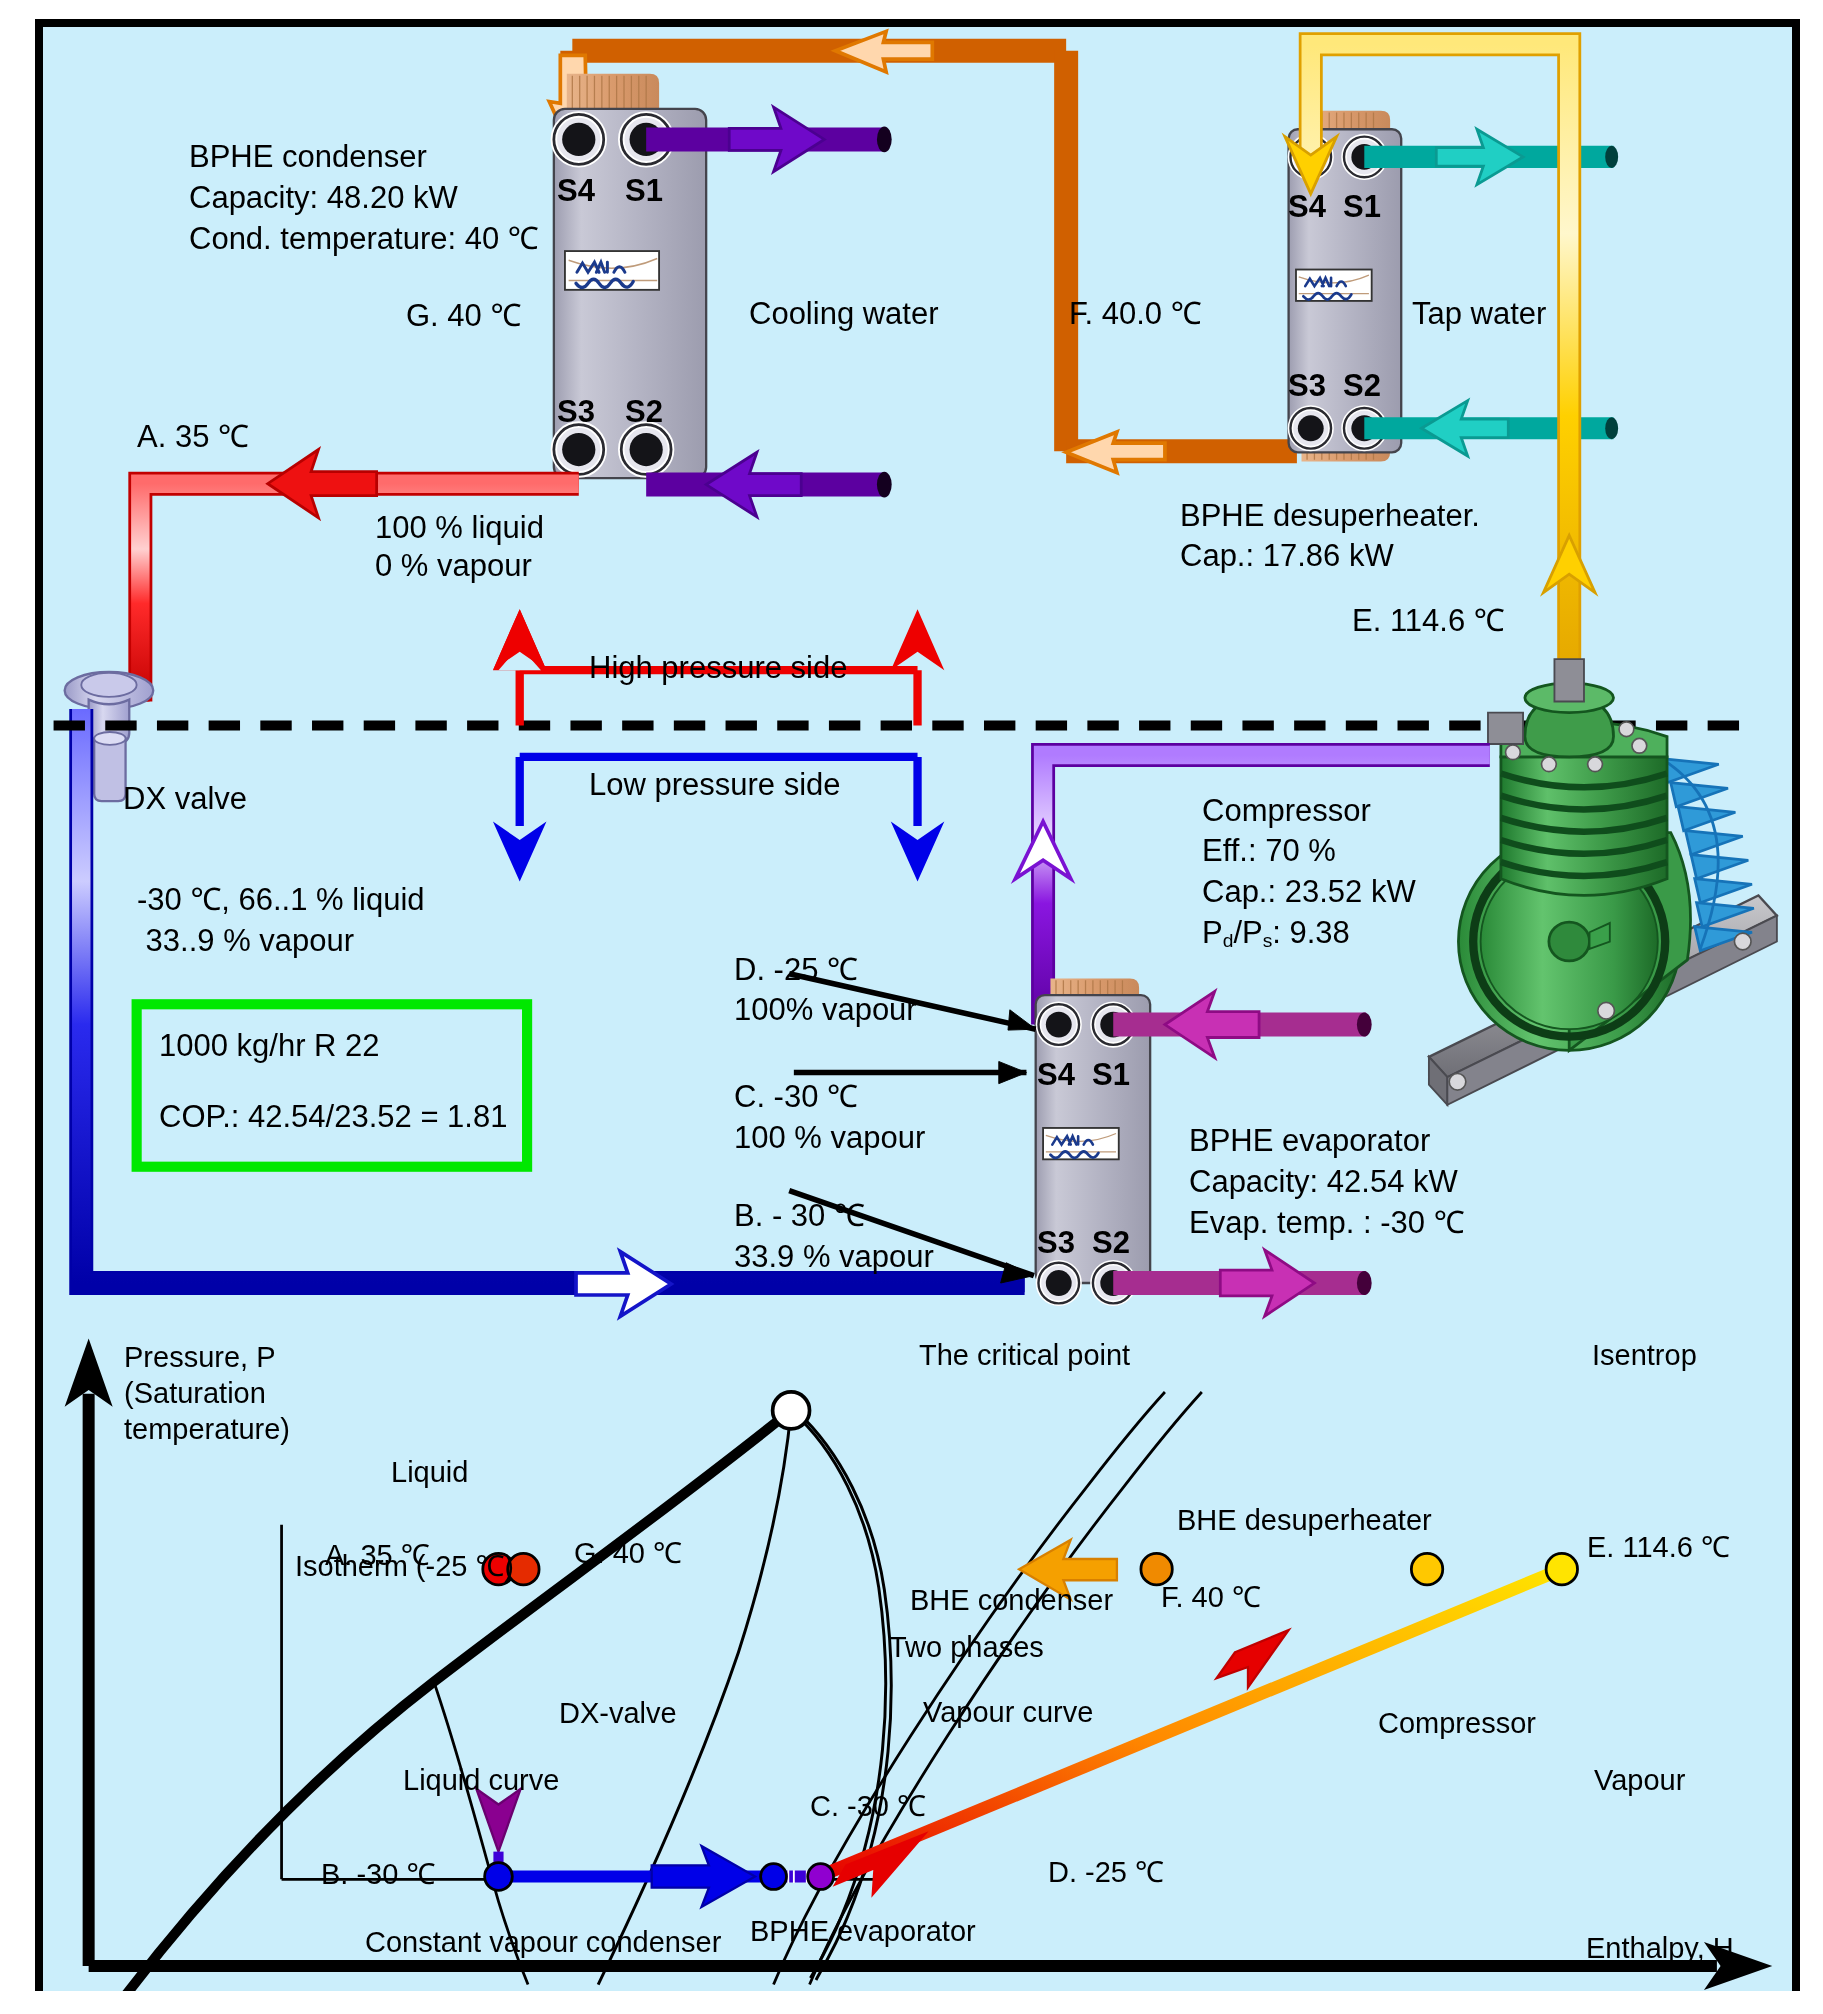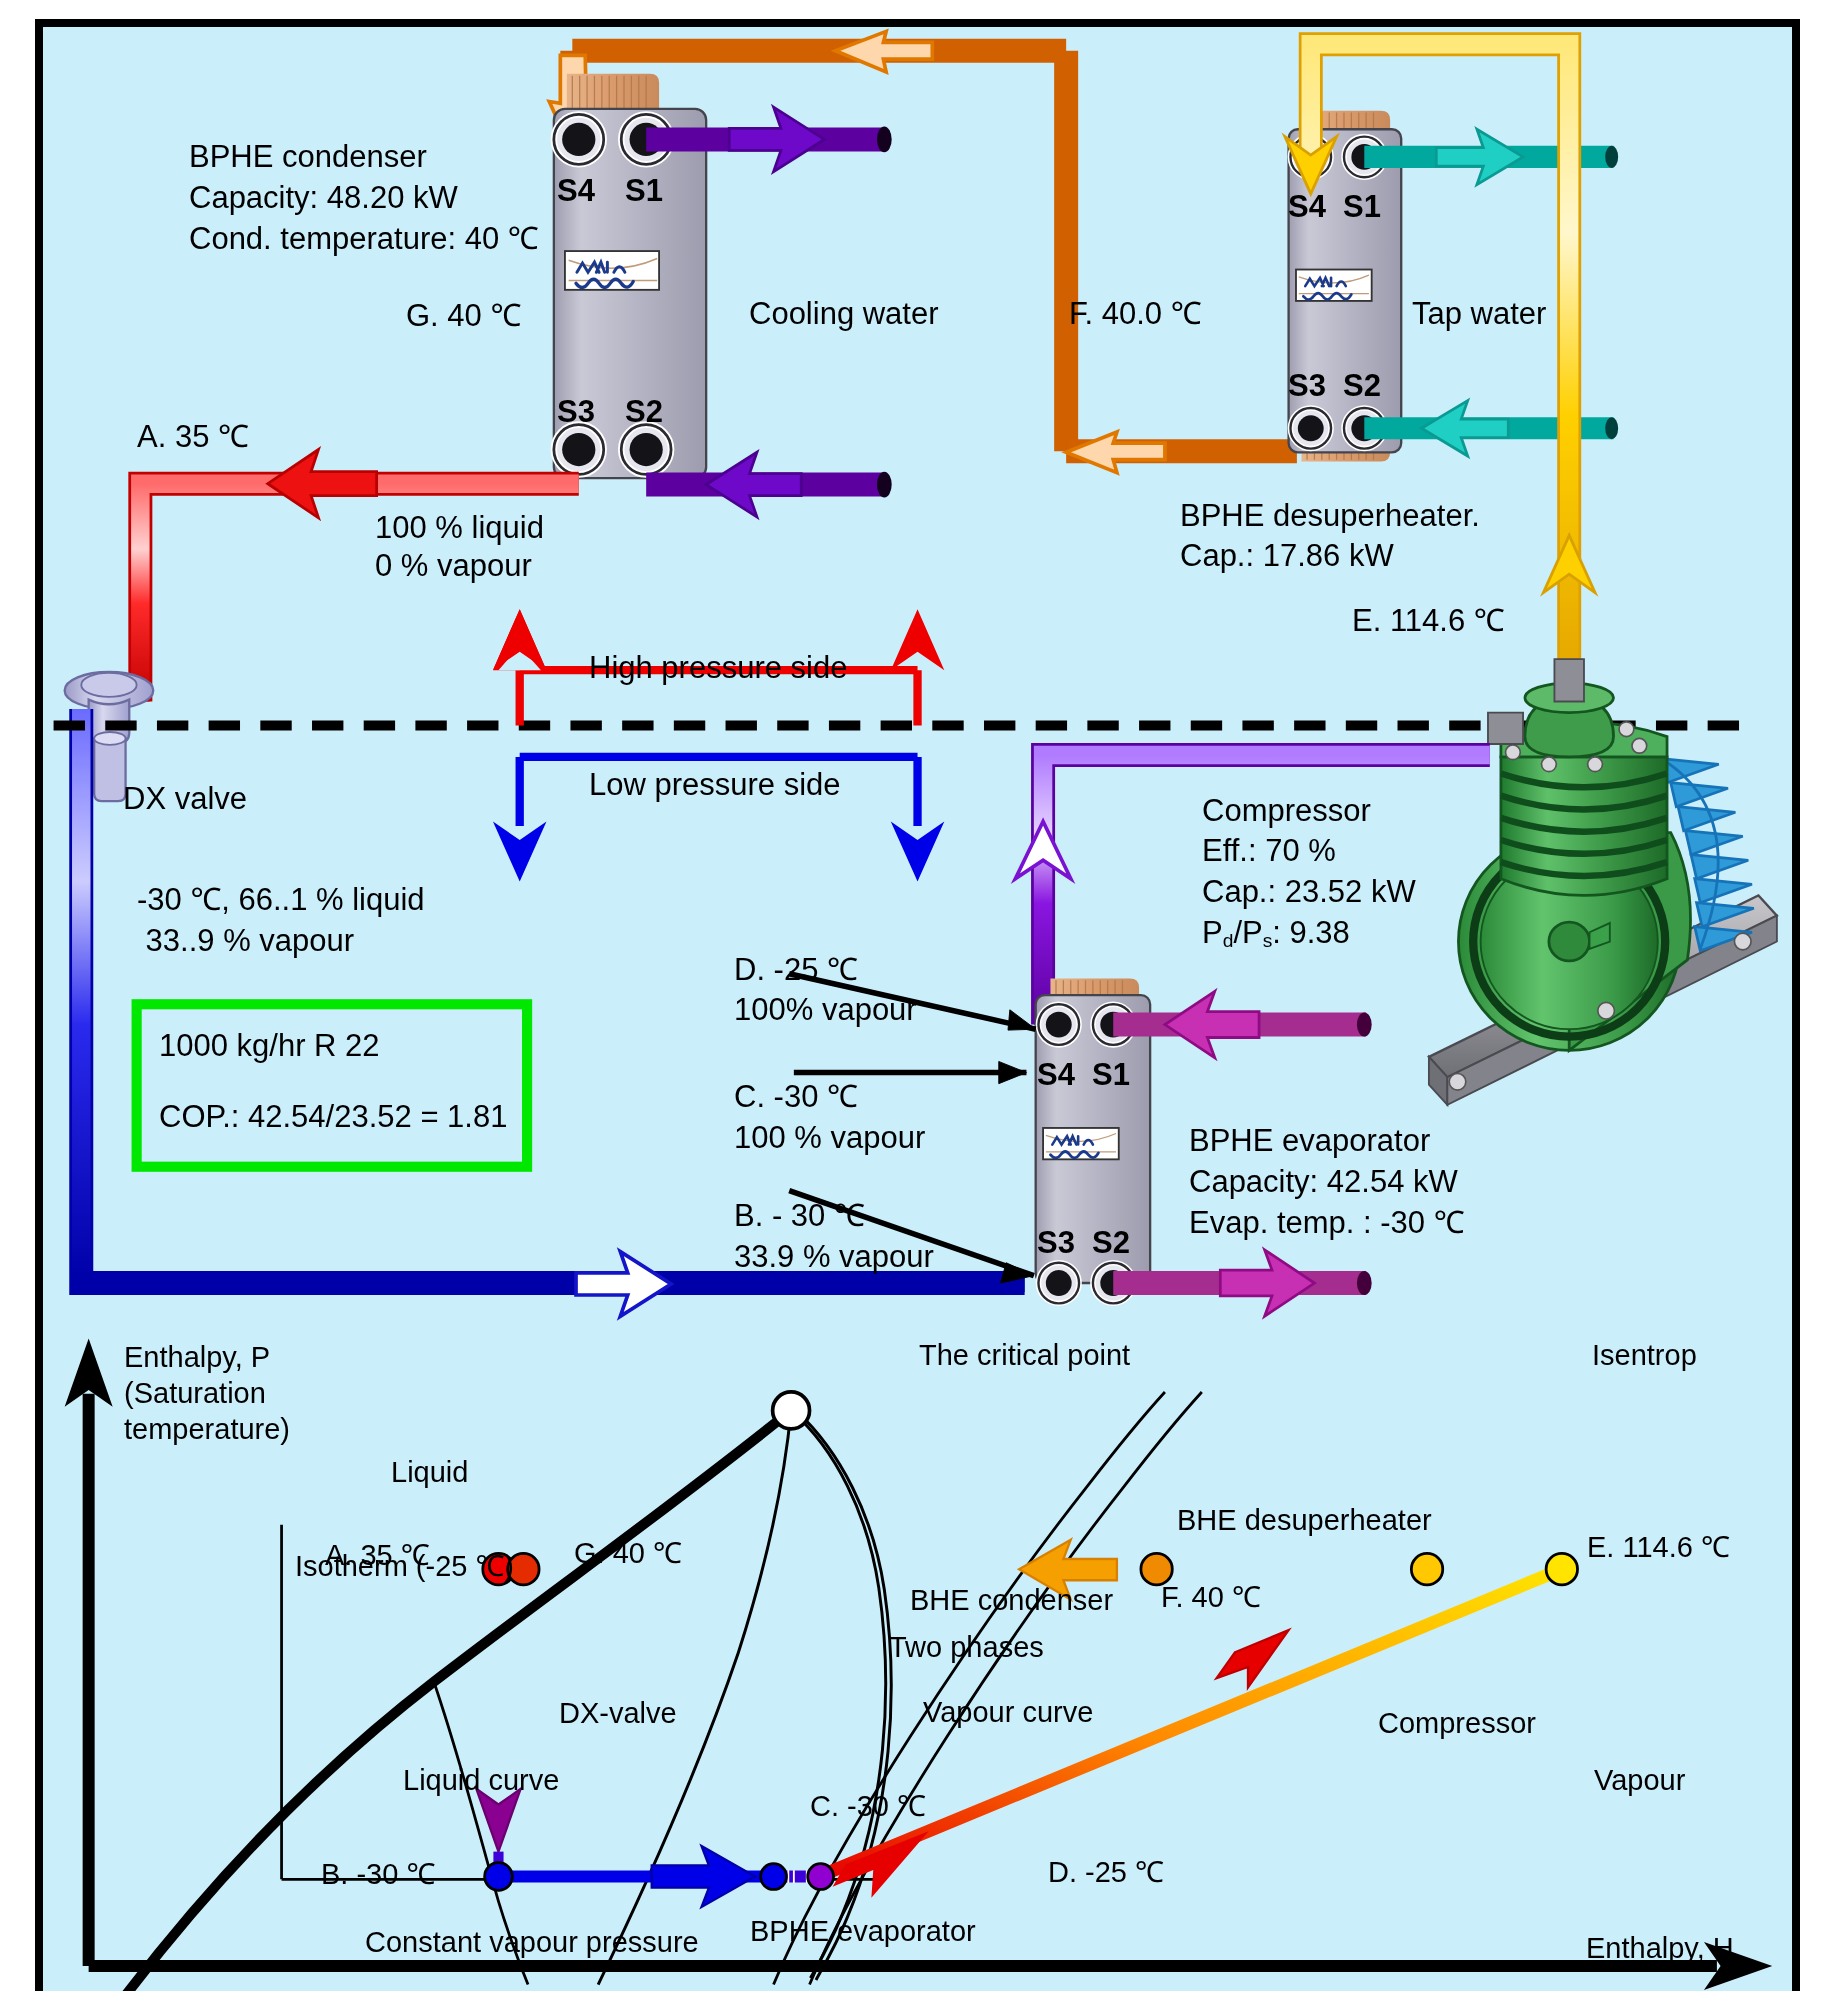--- a/index.html
+++ b/index.html
@@ -508,30 +508,30 @@
 
   <div class="lbl t34" style="left:1189px;top:1122px;">BPHE evaporator</div>
   <div class="lbl t34" style="left:1189px;top:1163px;">Capacity: 42.54 kW</div>
   <div class="lbl t34" style="left:1189px;top:1204px;">Evap. temp. : -30 ℃</div>
 
   <div class="lbl t34 bold" style="left:1037px;top:1056px;">S4</div>
   <div class="lbl t34 bold" style="left:1092px;top:1056px;">S1</div>
   <div class="lbl t34 bold" style="left:1037px;top:1224px;">S3</div>
   <div class="lbl t34 bold" style="left:1092px;top:1224px;">S2</div>
 
-  <div class="lbl t31" style="left:124px;top:1340px;">Enthalpy, P</div>
+  <div class="lbl t31" style="left:124px;top:1340px;">Pressure, P</div>
   <div class="lbl t31" style="left:124px;top:1376px;">(Saturation</div>
   <div class="lbl t31" style="left:124px;top:1412px;">temperature)</div>
   <div class="lbl t31" style="left:1586px;top:1931px;">Enthalpy, H</div>
 
   <div class="lbl t31" style="left:875px;top:1338px;margin-left:44px;">The critical point</div>
   <div class="lbl t31" style="left:391px;top:1455px;">Liquid</div>
   <div class="lbl t31" style="left:295px;top:1549px;">Isotherm (-25 ℃)</div>
   <div class="lbl t31" style="left:403px;top:1763px;">Liquid curve</div>
-  <div class="lbl t31" style="left:365px;top:1925px;">Constant vapour pressure</div>
+  <div class="lbl t31" style="left:365px;top:1925px;">Constant vapour condenser</div>
   <div class="lbl t31" style="left:559px;top:1696px;">DX-valve</div>
   <div class="lbl t31" style="left:889px;top:1630px;">Two phases</div>
   <div class="lbl t31" style="left:923px;top:1695px;">Vapour curve</div>
   <div class="lbl t31" style="left:910px;top:1583px;">BHE condenser</div>
   <div class="lbl t31" style="left:1177px;top:1503px;">BHE desuperheater</div>
   <div class="lbl t31" style="left:750px;top:1914px;">BPHE evaporator</div>
   <div class="lbl t31" style="left:1378px;top:1706px;">Compressor</div>
   <div class="lbl t31" style="left:1592px;top:1338px;">Isentrop</div>
   <div class="lbl t31" style="left:1580px;top:1763px;margin-left:14px;">Vapour</div>
 

